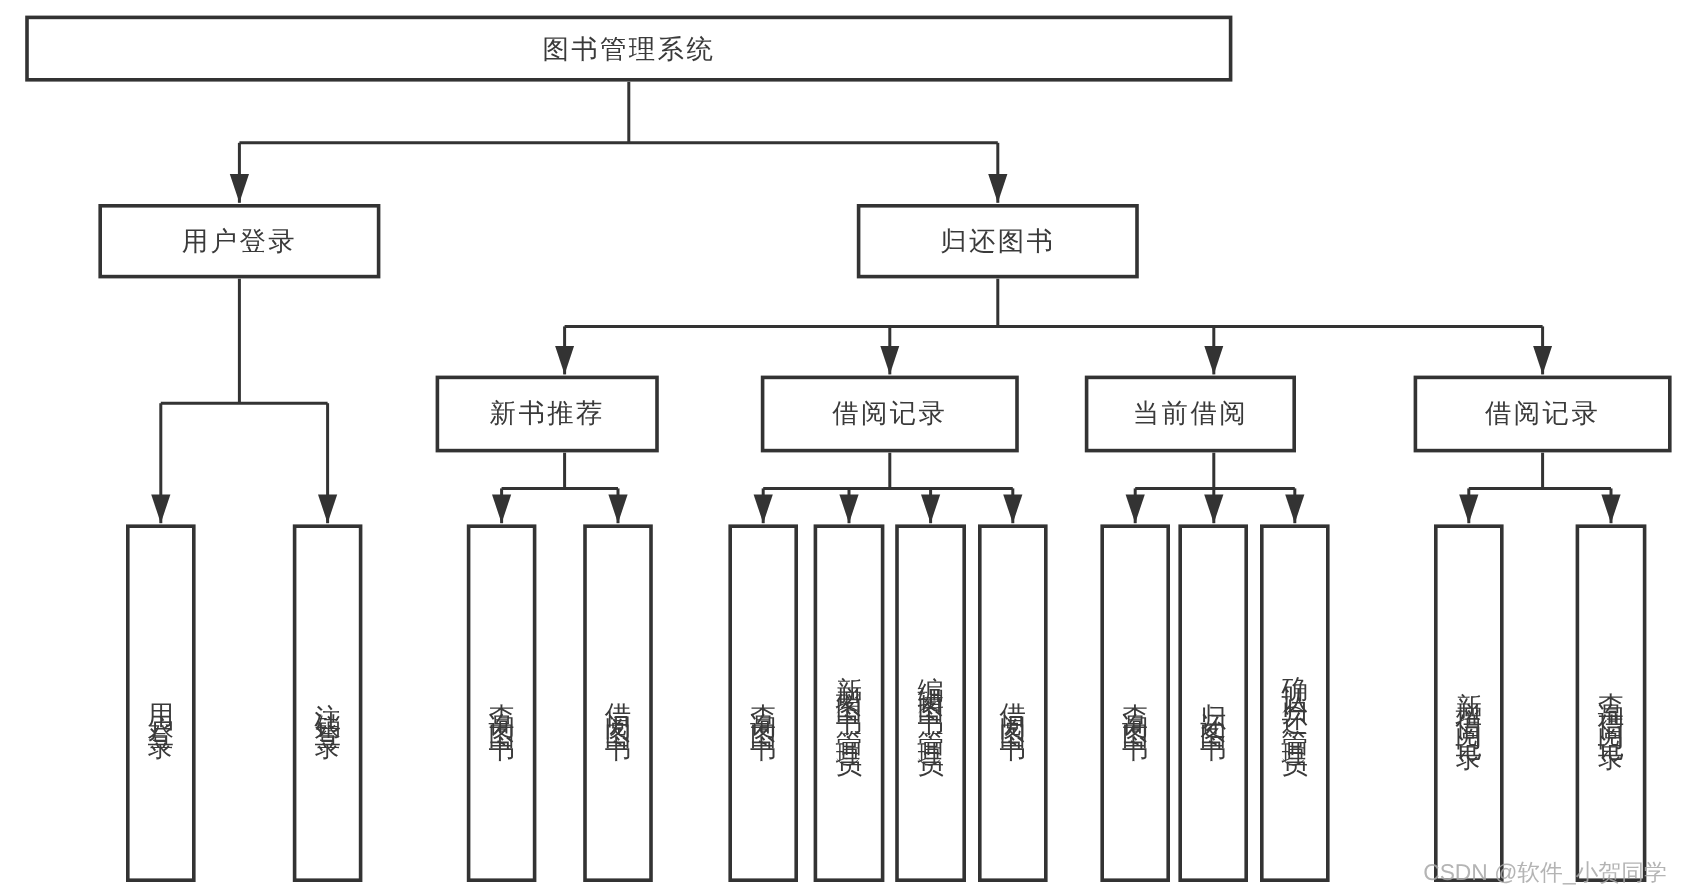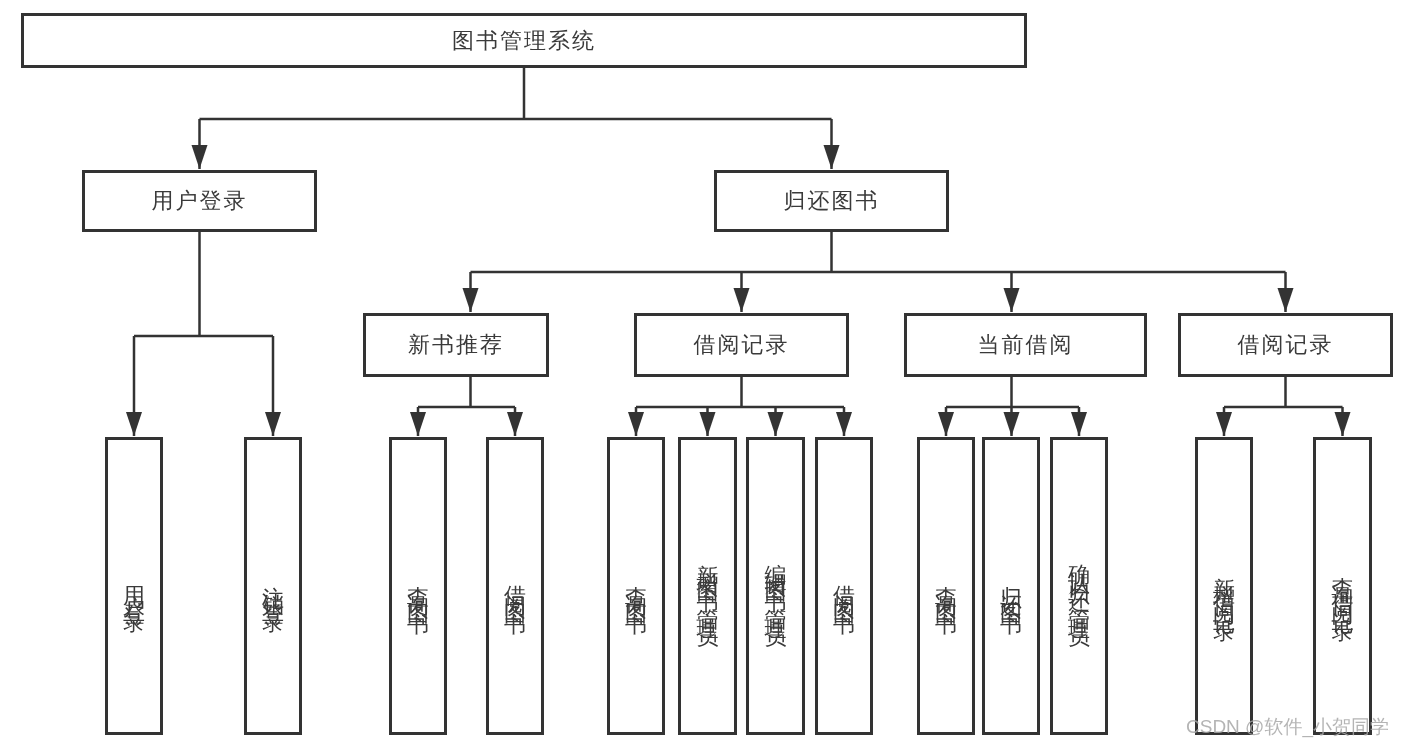--- a/index.html
+++ b/index.html
@@ -101,21 +101,21 @@
     </g>
   </svg>
 
   <div class="hbox" style="left:21px; top:13px; width:1006px; height:55px">图书管理系统</div>
 
   <div class="hbox" style="left:82px; top:170px; width:235px; height:62px">用户登录</div>
   <div class="hbox" style="left:714px; top:170px; width:235px; height:62px">归还图书</div>
 
   <div class="hbox" style="left:363px; top:313px; width:186px; height:64px">新书推荐</div>
   <div class="hbox" style="left:634px; top:313px; width:215px; height:64px">借阅记录</div>
-  <div class="hbox" style="left:904px; top:313px; width:243px; height:64px">当前借阅</div>
+  <div class="hbox" style="left:904px; top:313px; width:176px; height:64px">当前借阅</div>
   <div class="hbox" style="left:1178px; top:313px; width:215px; height:64px">借阅记录</div>
 
   <div class="vbox" style="left:105px; width:58px">用户登录</div>
   <div class="vbox" style="left:244px; width:58px">注销登录</div>
 
   <div class="vbox" style="left:389px; width:58px">查询图书</div>
   <div class="vbox" style="left:486px; width:58px">借阅图书</div>
 
   <div class="vbox" style="left:607px; width:58px">查询图书</div>
   <div class="vbox" style="left:678px; width:59px">新增图书（管理员）</div>

